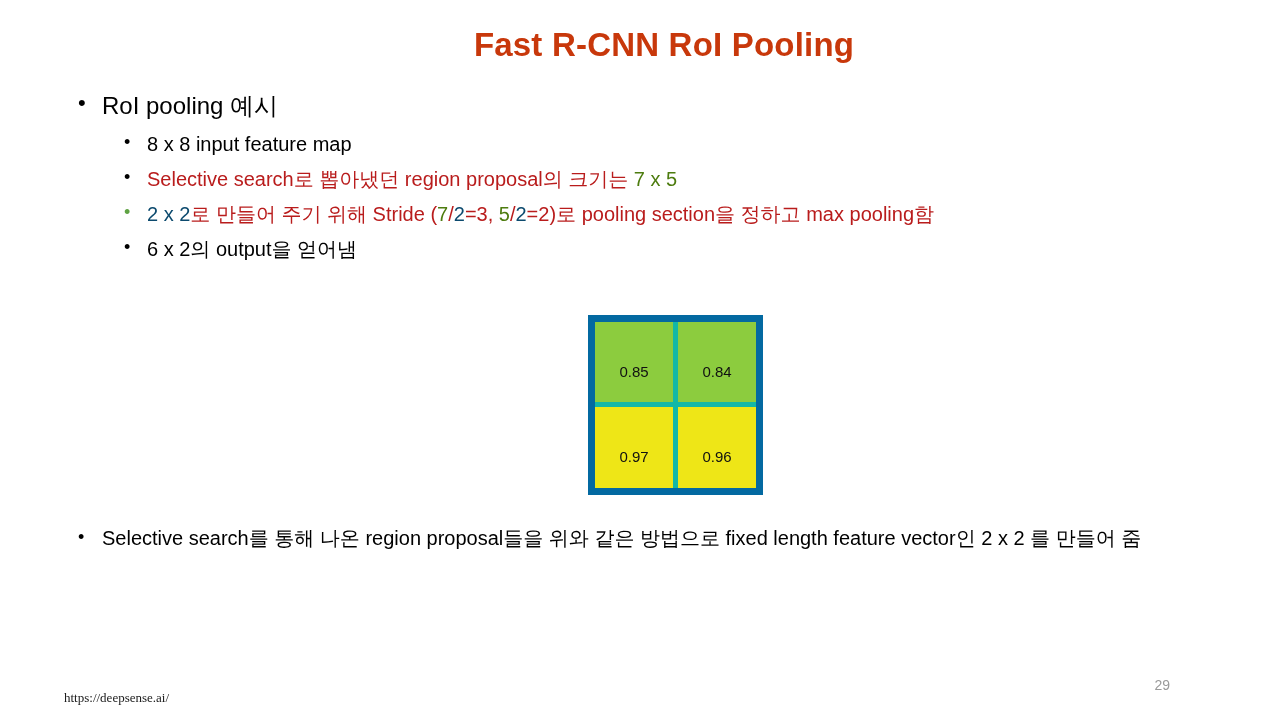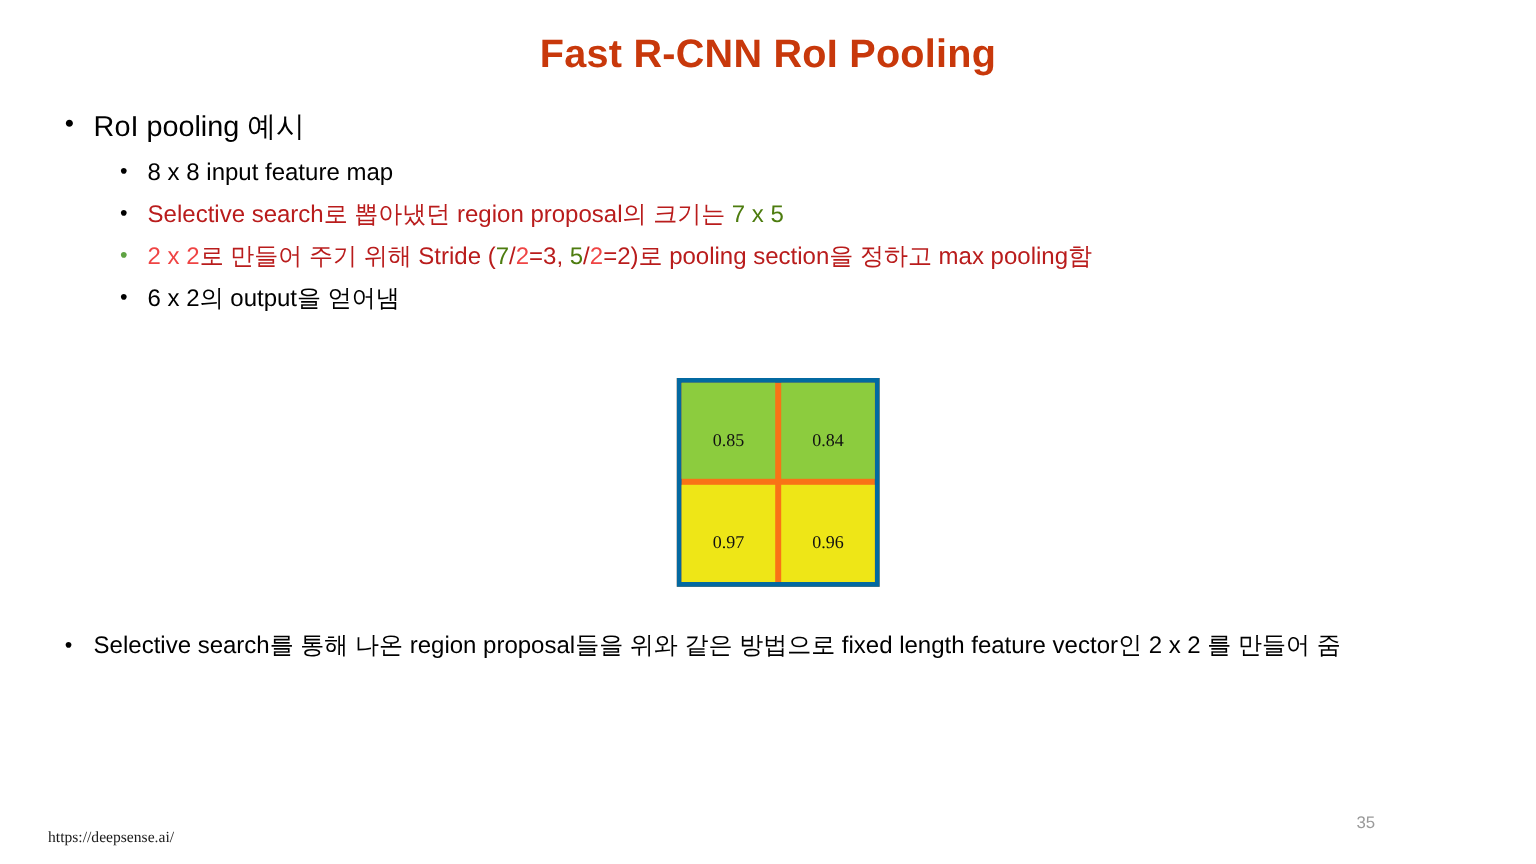--- a/index.html
+++ b/index.html
@@ -12,20 +12,21 @@
     background: #ffffff;
     font-family: "Liberation Sans", "DejaVu Sans", sans-serif;
     color: #000000;
     overflow: hidden;
     position: relative;
   }
   .slide {
     position: relative;
     width: 1176px;
     height: 720px;
+    margin-left: 24px;
   }
 
   
   .slide-title {
     position: absolute;
     top: 26px;
     left: 0;
     width: 1280px;
     text-align: center;
     font-size: 33px;
@@ -74,38 +75,37 @@
     position: absolute;
     left: 52px;
     top: 0;
     font-size: 18px;
     line-height: 1.75;
   }
   .b-black { color: #000000; }
   .b-green { color: #5FA343; }
 
   .tx-red   { color: #4d7c0f; }
-  .tx-green { color: #ef4444; text-align: right; }
+  .tx-green { color: #0c4a6e; text-align: right; }
   .tx-black { color: #b91c1c; }
 
   
   .grid-wrap {
     position: absolute;
     left: 564px;
     top: 315px;
   }
   .grid {
     display: grid;
     grid-template-columns: 78px 78px;
     grid-template-rows: 80px 81px;
-    background: #f97316;
-    border: 4px solid #0369a1;
+    background: #14b8a6;
+    border: 7px solid #0369a1;
     gap: 5px;
     box-sizing: content-box;
-    font-family: Liberation Serif, serif;
   }
   .cell {
     display: flex;
     align-items: center;
     justify-content: center;
     font-size: 15px;
     color: #111111;
     padding-top: 18px;
     box-sizing: border-box;
   }
@@ -199,15 +199,15 @@
       <div class="cell cell-yellow">0.96</div>
     </div>
   </div>
 
   <div class="bottom-para">
     <span class="bullet b-black">•</span>
     <span class="txt">Selective search를 통해 나온 region proposal들을 위와 같은 방법으로 fixed length feature vector인 2 x 2 를 만들어 줌</span>
   </div>
 
   <div class="footer-link">https://deepsense.ai/</div>
-  <div class="page-number">35</div>
+  <div class="page-number">29</div>
 
 </div>
 
 </body></html>

